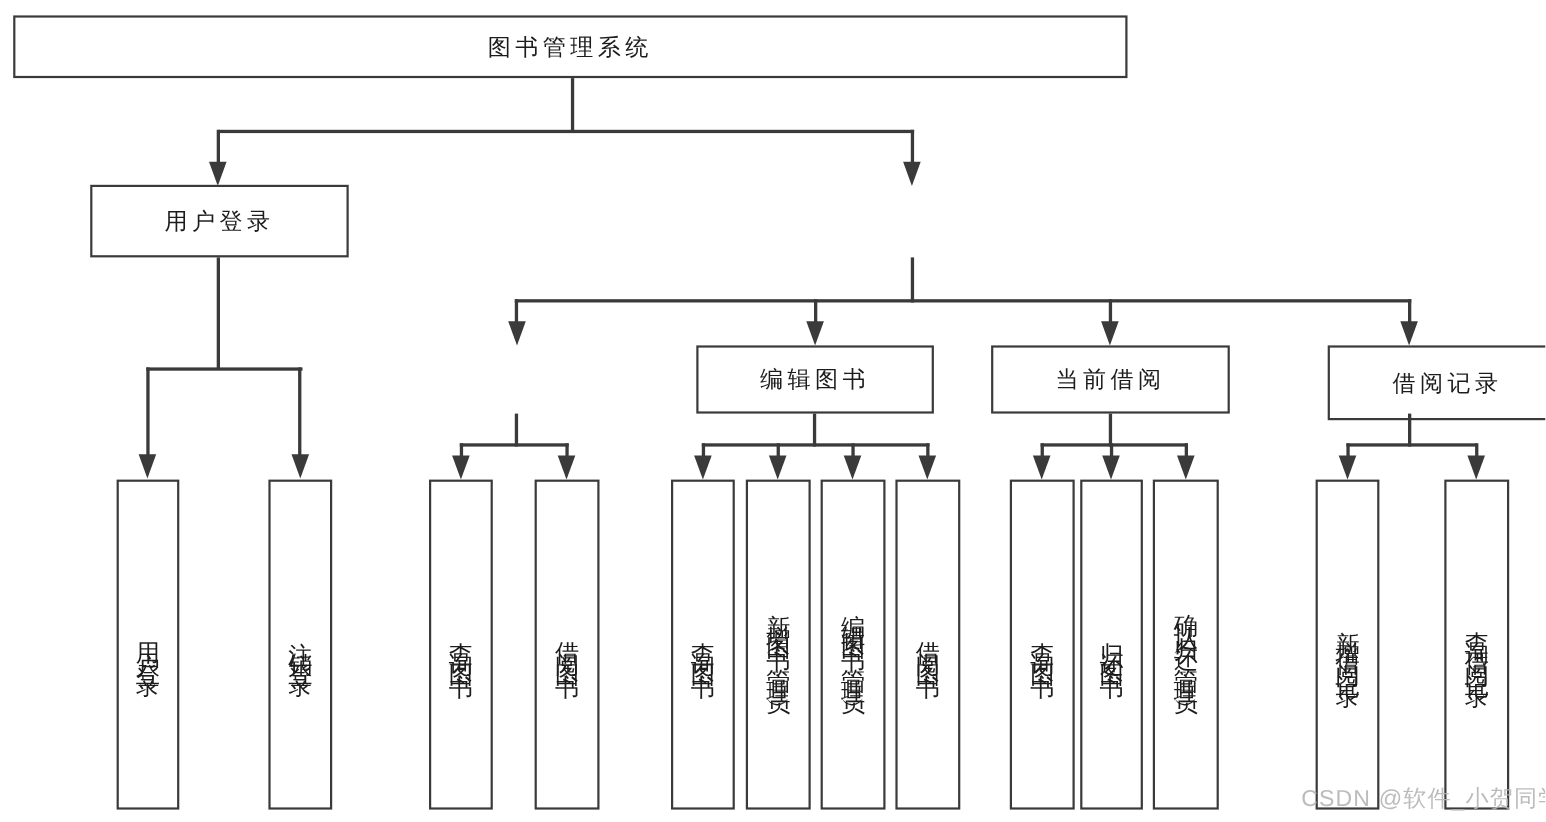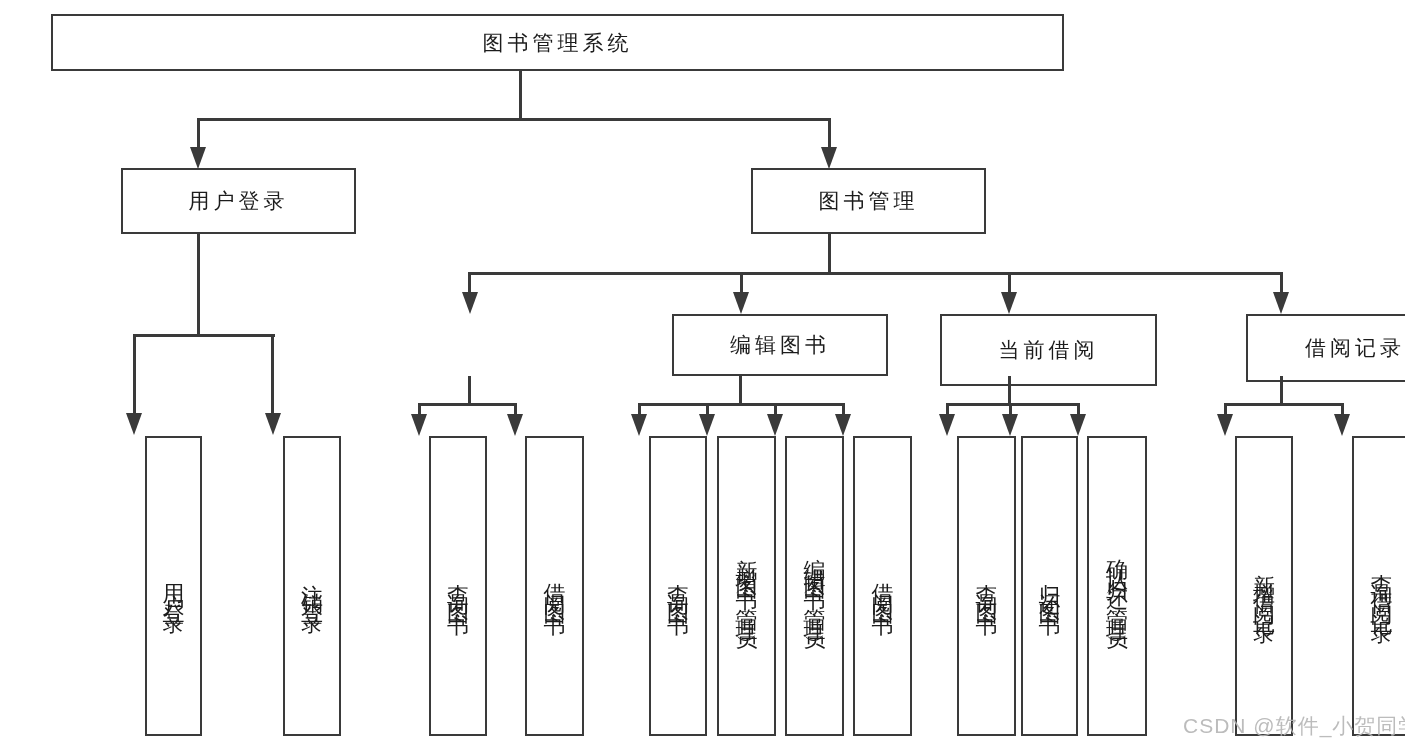--- a/index.html
+++ b/index.html
@@ -21,21 +21,20 @@
     border: 2.5px solid #3a3a3a;
     background: #ffffff;
     display: flex;
     align-items: center;
     justify-content: center;
     color: #1c1c1c;
     font-size: 21px;
     letter-spacing: 4px;
     text-align: center;
     white-space: nowrap;
-    margin-left: 39px;
   }
   .vbox {
     writing-mode: vertical-rl;
     text-orientation: mixed;
     font-size: 22px;
     letter-spacing: 10px;
     white-space: normal;
     line-height: 1;
   }
   .vline, .hline {
@@ -72,42 +71,41 @@
   <div class="box" style="left:12px; top:14px; width:1013px; height:57px;">图书管理系统</div>
 
   <div class="vline" style="left:519px; top:71px; height:49px;"></div>
   <div class="hline" style="left:198px; top:118px; width:633px;"></div>
   <div class="vline" style="left:197px; top:118px; height:32px;"></div>
   <div class="arrowhead" style="left:190px; top:147px;"></div>
   <div class="vline" style="left:828px; top:118px; height:32px;"></div>
   <div class="arrowhead" style="left:821px; top:147px;"></div>
 
   <div class="box" style="left:82px; top:168px; width:235px; height:66px;">用户登录</div>
-  <div class="box" style="left:712px; top:168px; width:235px; height:66px;">图书管理</div>
 
   <div class="vline" style="left:197px; top:234px; height:102px;"></div>
   <div class="hline" style="left:133px; top:334px; width:142px;"></div>
   <div class="vline" style="left:133px; top:334px; height:81px;"></div>
   <div class="arrowhead" style="left:126px; top:413px;"></div>
   <div class="vline" style="left:271px; top:334px; height:81px;"></div>
   <div class="arrowhead" style="left:265px; top:413px;"></div>
 
   <div class="vline" style="left:828px; top:234px; height:41px;"></div>
   <div class="hline" style="left:468px; top:272px; width:815px;"></div>
   <div class="vline" style="left:468px; top:272px; height:24px;"></div>
   <div class="arrowhead" style="left:462px; top:292px;"></div>
   <div class="vline" style="left:740px; top:272px; height:24px;"></div>
   <div class="arrowhead" style="left:733px; top:292px;"></div>
   <div class="vline" style="left:1008px; top:272px; height:24px;"></div>
   <div class="arrowhead" style="left:1001px; top:292px;"></div>
   <div class="vline" style="left:1280px; top:272px; height:24px;"></div>
   <div class="arrowhead" style="left:1273px; top:292px;"></div>
 
   <div class="box" style="left:633px; top:314px; width:216px; height:62px;">编辑图书</div>
-  <div class="box" style="left:901px; top:314px; width:217px; height:72px;">当前借阅</div>
+  <div class="box" style="left:901px; top:314px; width:217px; height:62px;">当前借阅</div>
   <div class="box" style="left:1207px; top:314px; width:218px; height:68px;font-family:Liberation Mono, monospace;">借阅记录</div>
 
   <div class="vline" style="left:468px; top:376px; height:30px;"></div>
   <div class="hline" style="left:418px; top:403px; width:99px;"></div>
   <div class="vline" style="left:418px; top:403px; height:14px;"></div>
   <div class="arrowhead" style="left:411px; top:414px;"></div>
   <div class="vline" style="left:514px; top:403px; height:14px;"></div>
   <div class="arrowhead" style="left:507px; top:414px;"></div>
 
   <div class="vline" style="left:739px; top:376px; height:30px;"></div>

